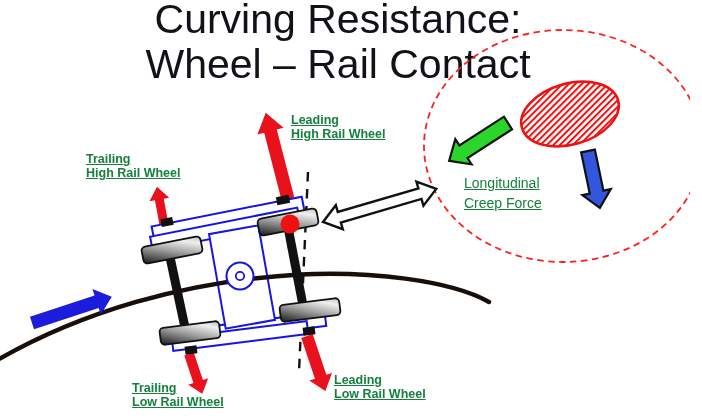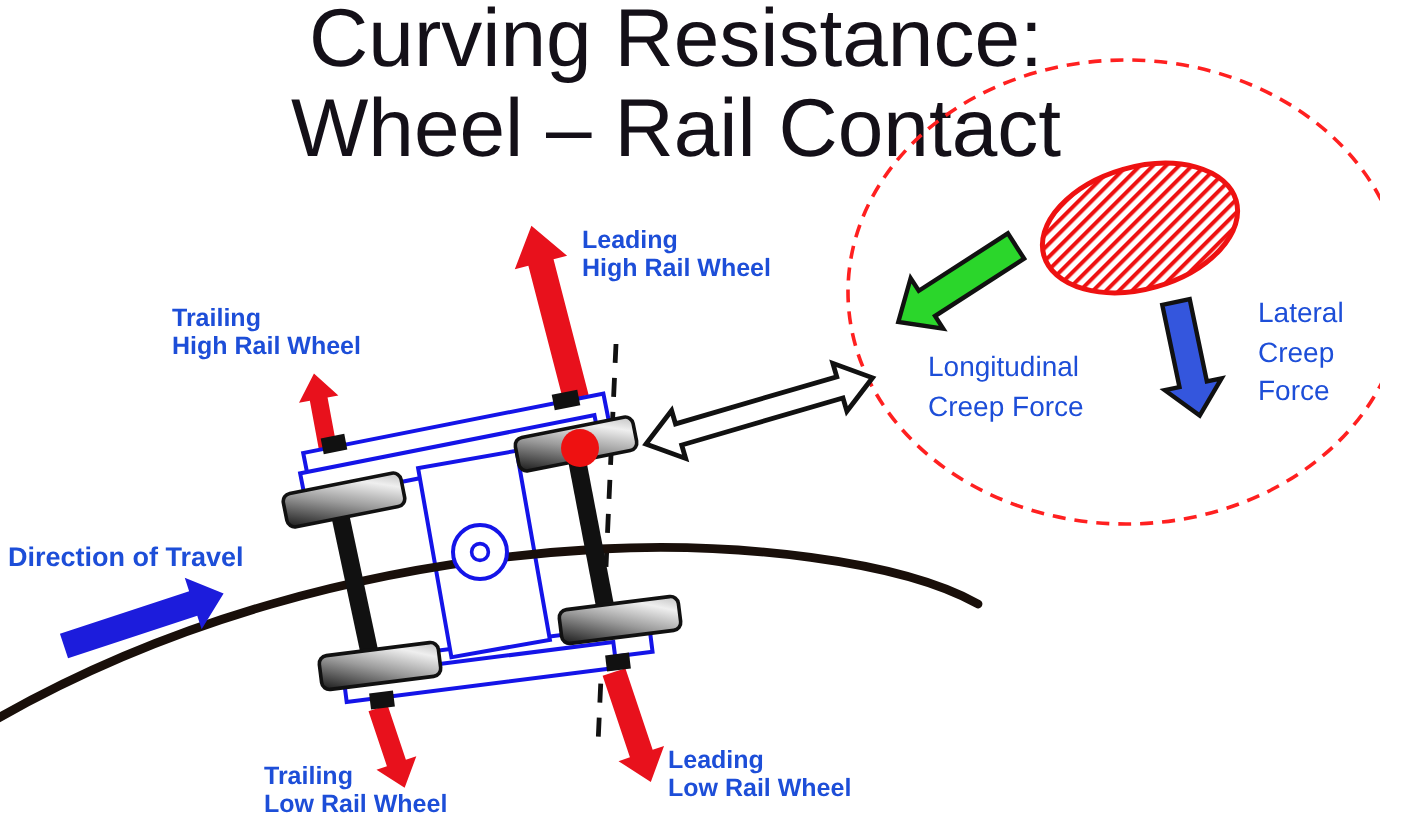--- a/index.html
+++ b/index.html
@@ -20,25 +20,26 @@
     color:#141018;
     letter-spacing:0px;
     z-index:1;
   }
   svg.layer{
     position:absolute;left:0;top:0;z-index:2;
   }
   .label{
     position:absolute;
     z-index:3;
-    color:#1d4ed8;
+    color:#15803d;
     font-weight:bold;
     font-size:12.5px;
     line-height:14px;
     white-space:pre-line;
+    text-decoration:underline;
   }
   .label.regular{
     font-weight:normal;
     font-size:14px;
     line-height:19.5px;
   }
   #direction-label{
     font-size:13.5px;
     line-height:15px;
   }
@@ -118,20 +119,16 @@
   </svg>
 
   <div class="label" id="leading-high-label" style="left:291px;top:113px;">Leading
 High Rail Wheel</div>
   <div class="label" id="trailing-high-label" style="left:86px;top:152px;">Trailing
 High Rail Wheel</div>
   <div class="label" id="trailing-low-label" style="left:132px;top:381px;">Trailing
 Low Rail Wheel</div>
   <div class="label" id="leading-low-label" style="left:334px;top:373px;">Leading
 Low Rail Wheel</div>
-  <div class="label" id="direction-label" style="left:4px;top:271px;">Direction of Travel</div>
   <div class="label regular" id="longitudinal-label" style="left:464px;top:174px;">Longitudinal
 Creep Force</div>
-  <div class="label regular" id="lateral-label" style="left:629px;top:147px;">Lateral
-Creep
-Force</div>
 
 </div>
 
 </body></html>

